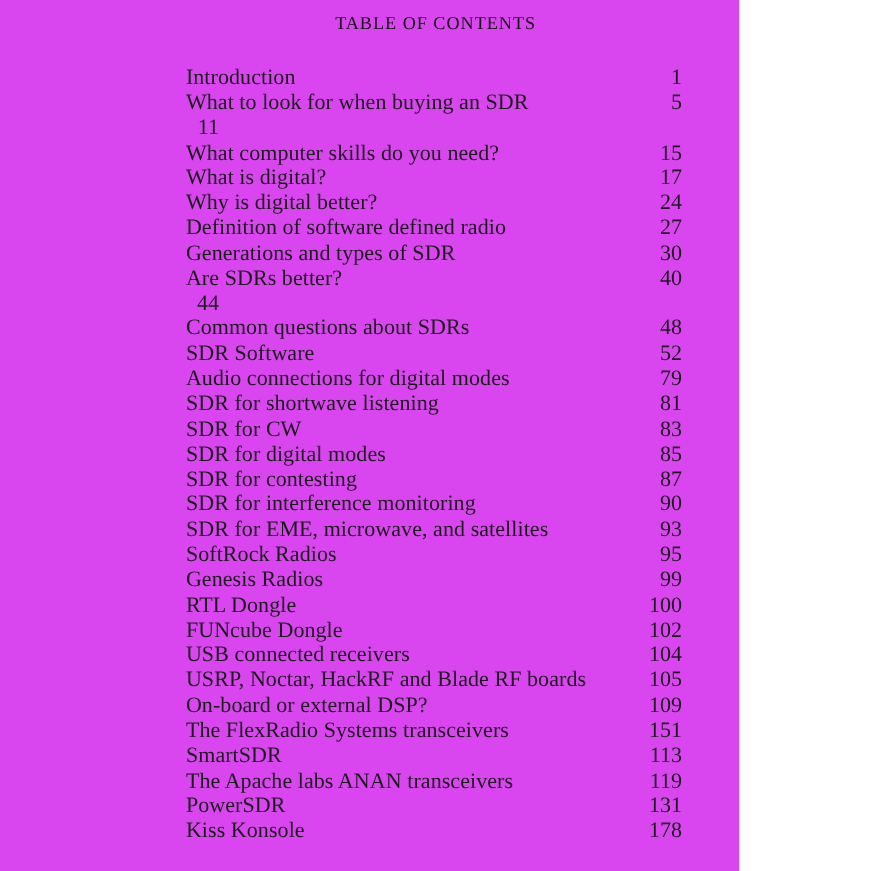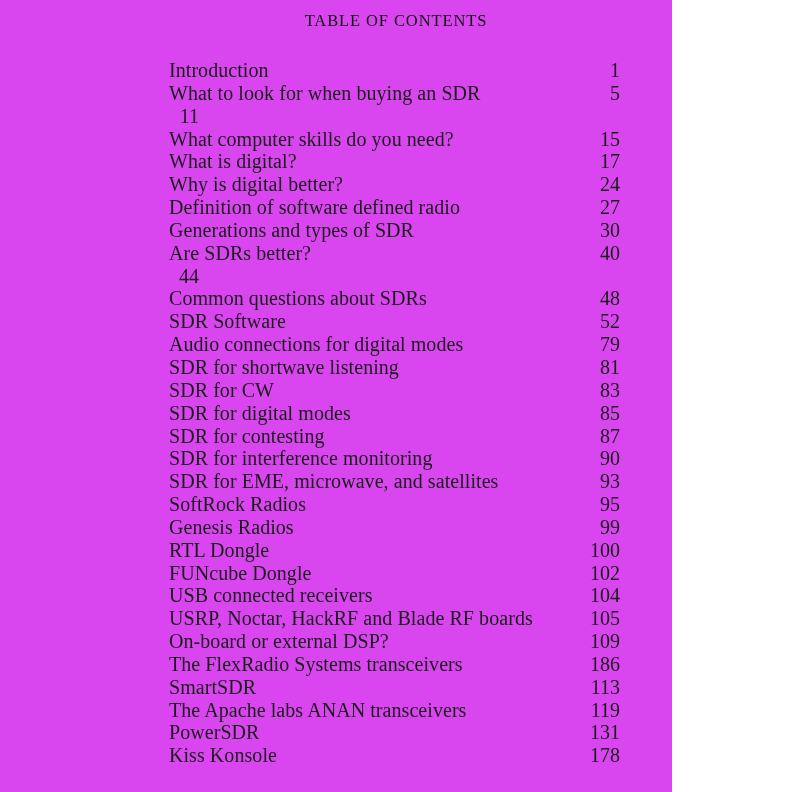--- a/index.html
+++ b/index.html
@@ -170,21 +170,21 @@
       <li class="toc-entry">
         <span class="entry-title">USRP, Noctar, HackRF and Blade RF boards</span>
         <span class="entry-page">105</span>
       </li>
       <li class="toc-entry">
         <span class="entry-title">On-board or external DSP?</span>
         <span class="entry-page">109</span>
       </li>
       <li class="toc-entry">
         <span class="entry-title">The FlexRadio Systems transceivers</span>
-        <span class="entry-page">186</span>
+        <span class="entry-page">151</span>
       </li>
       <li class="toc-entry">
         <span class="entry-title">SmartSDR</span>
         <span class="entry-page">113</span>
       </li>
       <li class="toc-entry">
         <span class="entry-title">The Apache labs ANAN transceivers</span>
         <span class="entry-page">119</span>
       </li>
       <li class="toc-entry">

